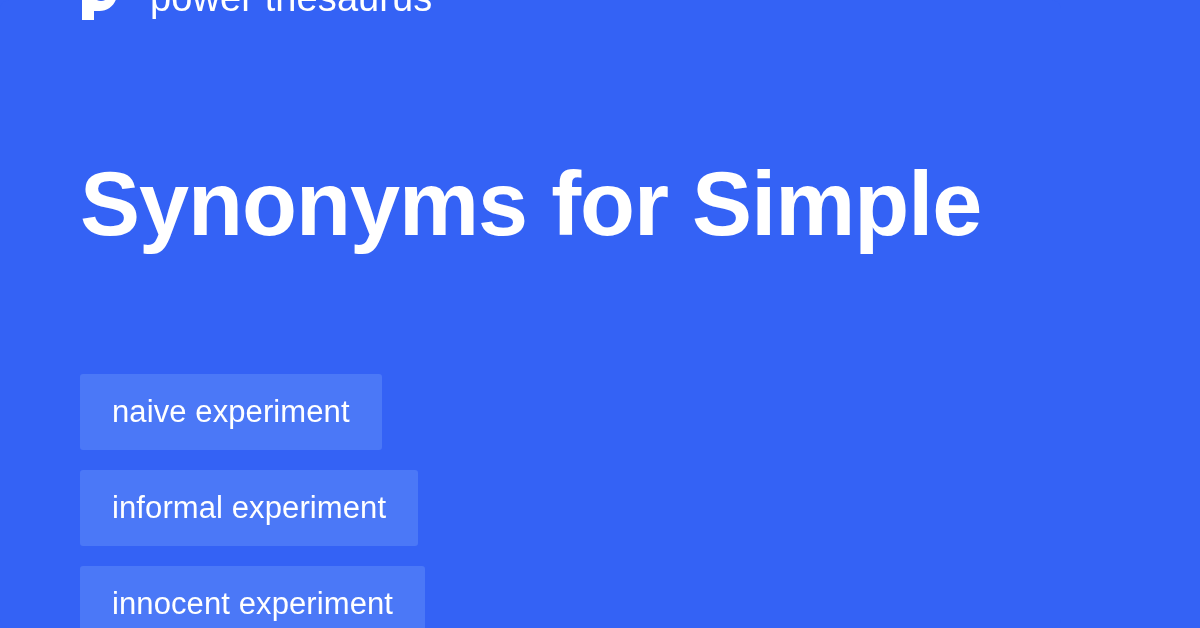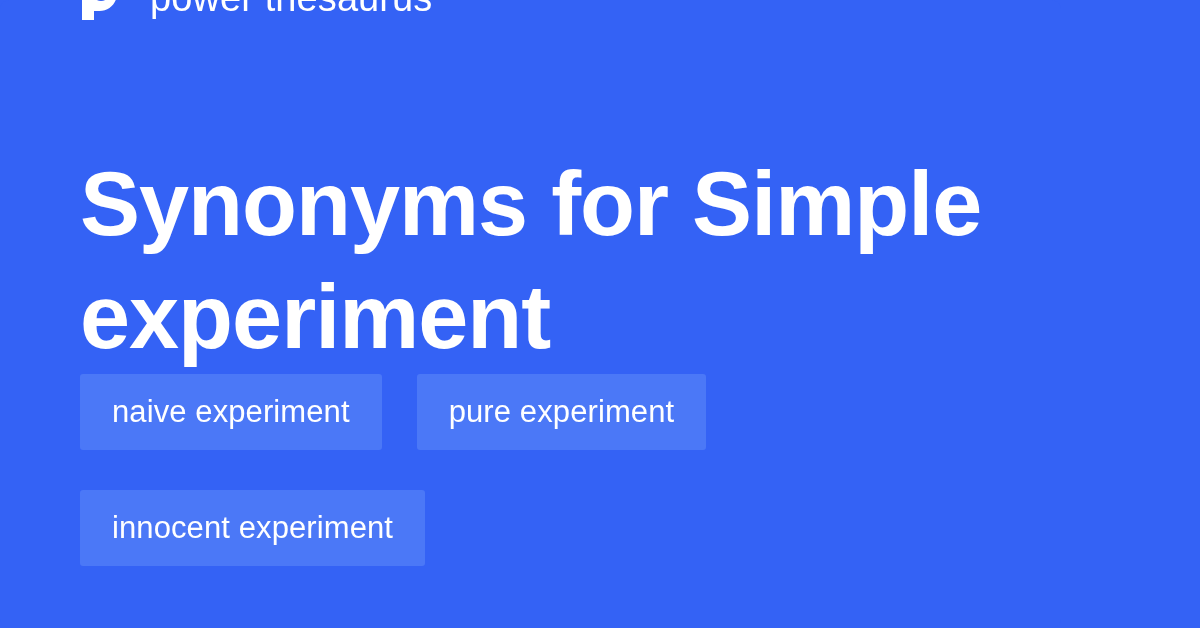--- a/index.html
+++ b/index.html
@@ -108,31 +108,30 @@
   <div id="brand">
     <svg id="brand-logo" viewBox="0 0 44 44" aria-hidden="true">
       <path d="M2 17.5 C2 7.8 9.8 0 19.5 0 C29.2 0 37 7.8 37 17.5 C37 27.2 29.2 35 19.5 35 L14 35 L14 44 L2 44 Z" fill="#ffffff"></path>
       <circle cx="21" cy="16" r="9" fill="#3462f5"></circle>
     </svg>
     <div id="brand-name">power thesaurus</div>
   </div>
 
   <h1 id="headline">
     <span class="hl-line">Synonyms for Simple</span>
-    <span class="hl-line">experiment</span>
   </h1>
 
   <div id="chips">
 
     <div class="chip-row">
       <div class="chip">naive experiment</div>
-      <div class="chip">pure experiment</div>
     </div>
 
     <div class="chip-row">
+      <div class="chip">informal experiment</div>
     </div>
 
     <div class="chip-row">
       <div class="chip">innocent experiment</div>
     </div>
 
   </div>
 
 </div>
 

